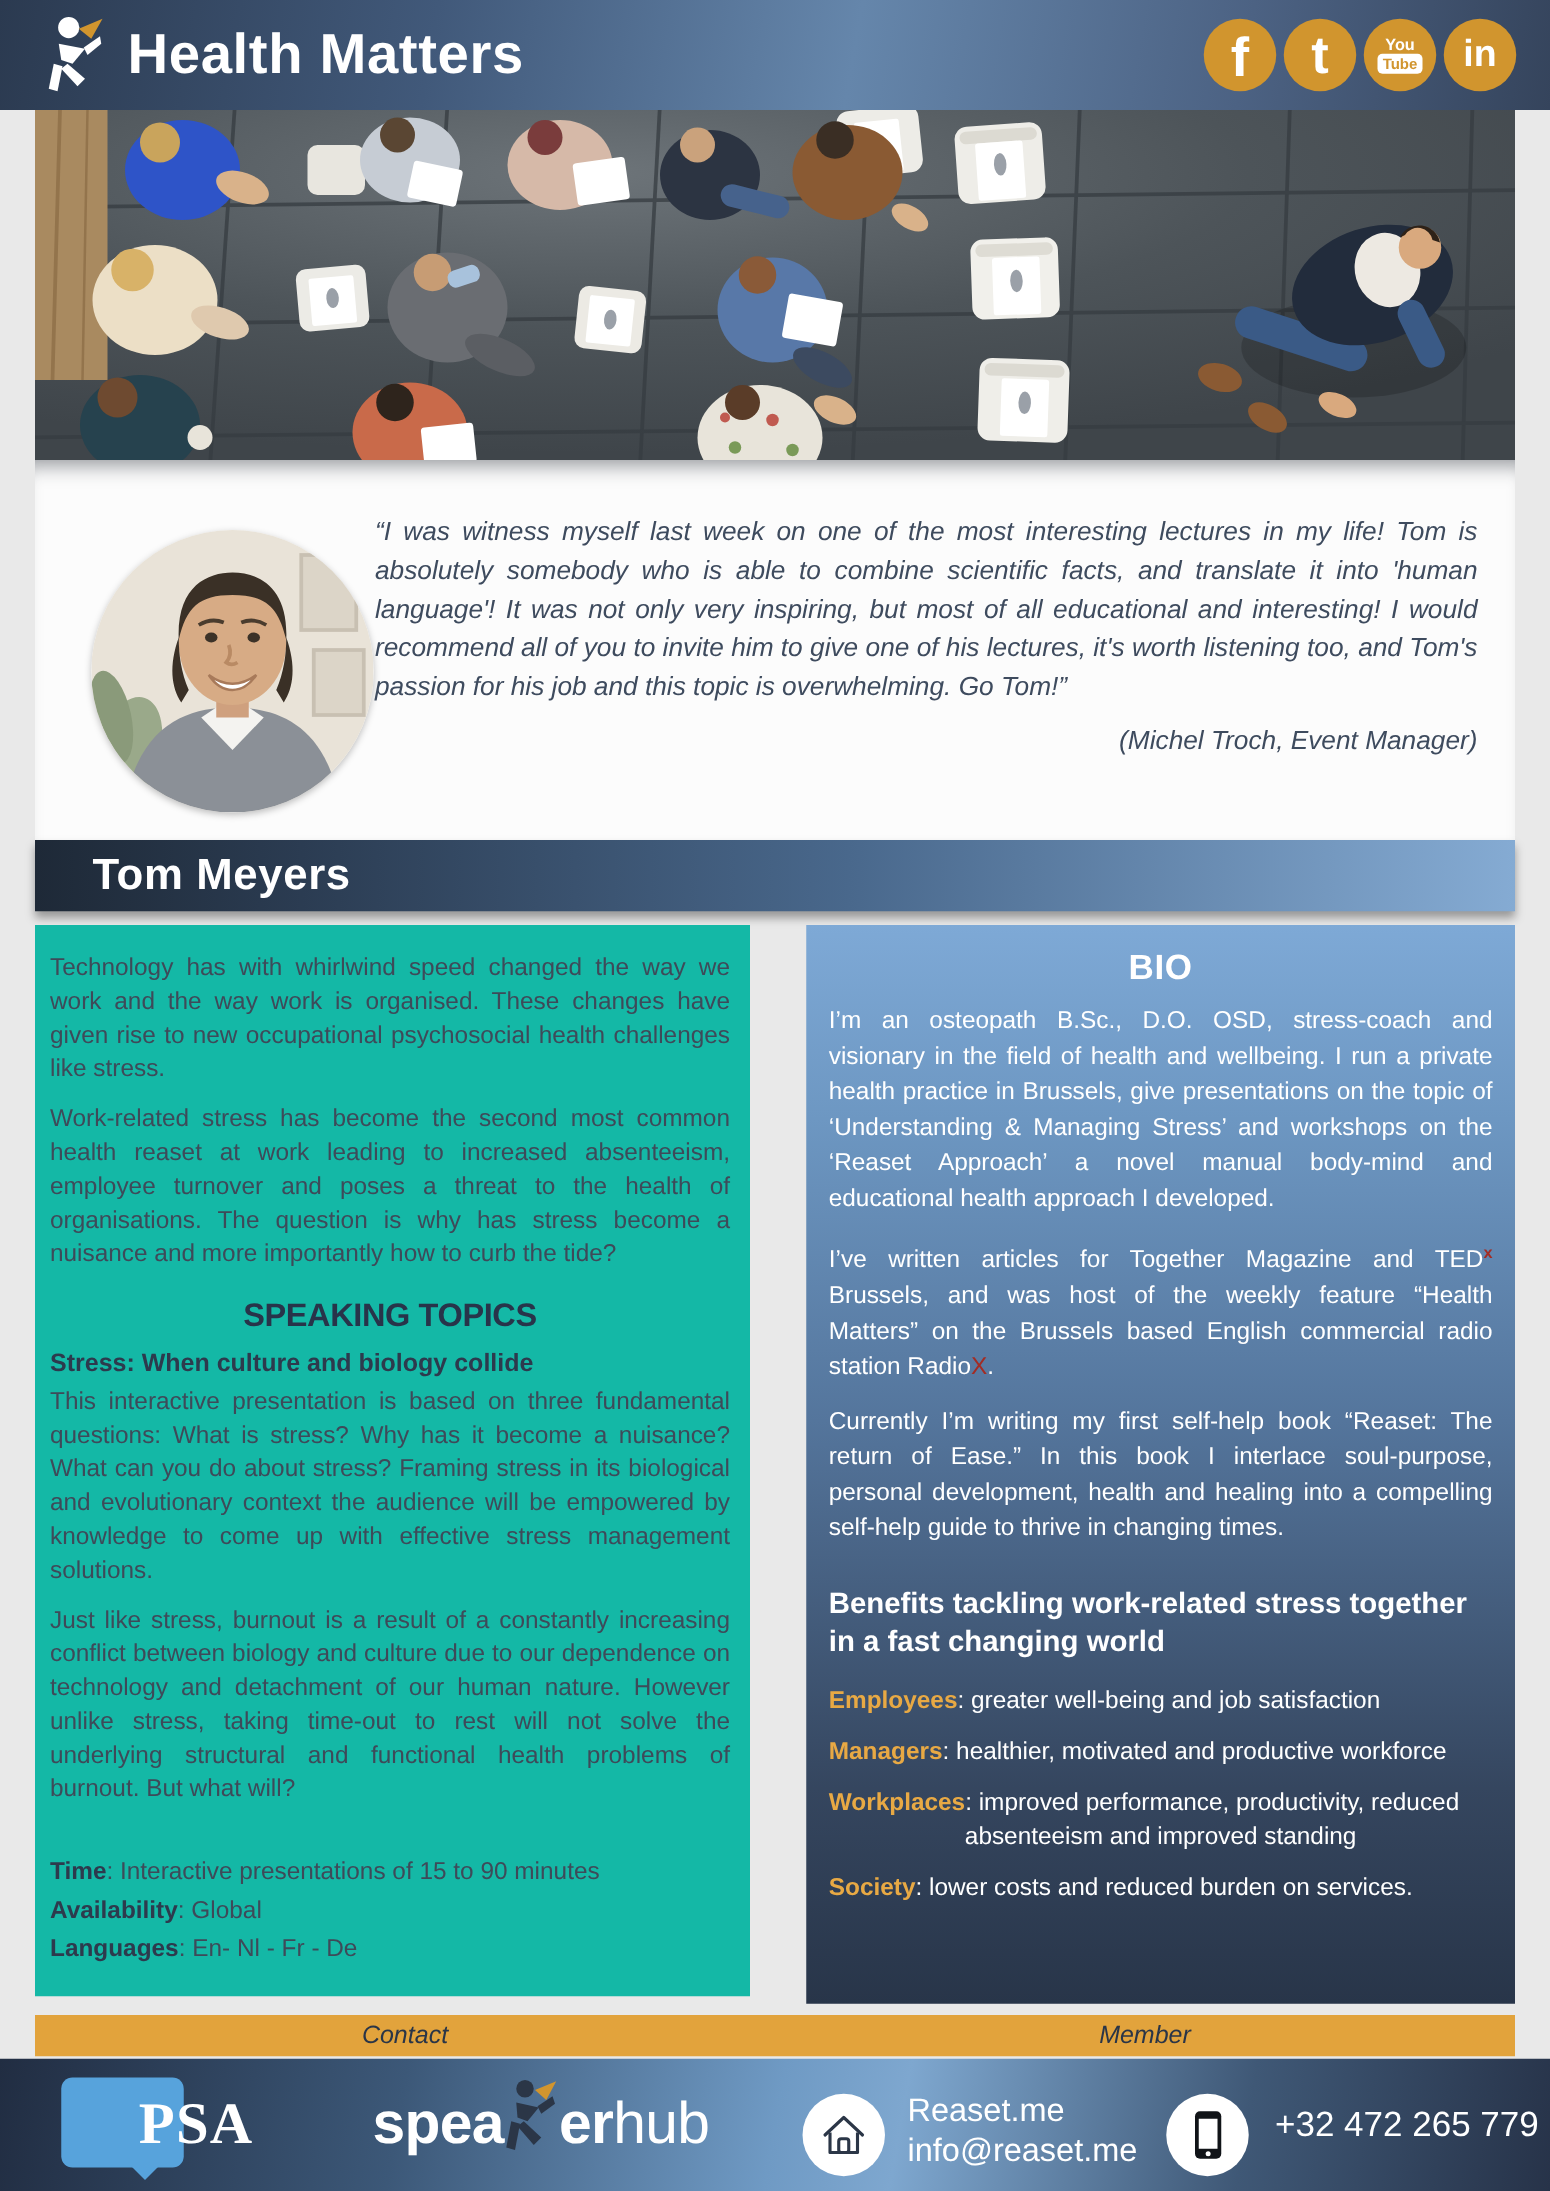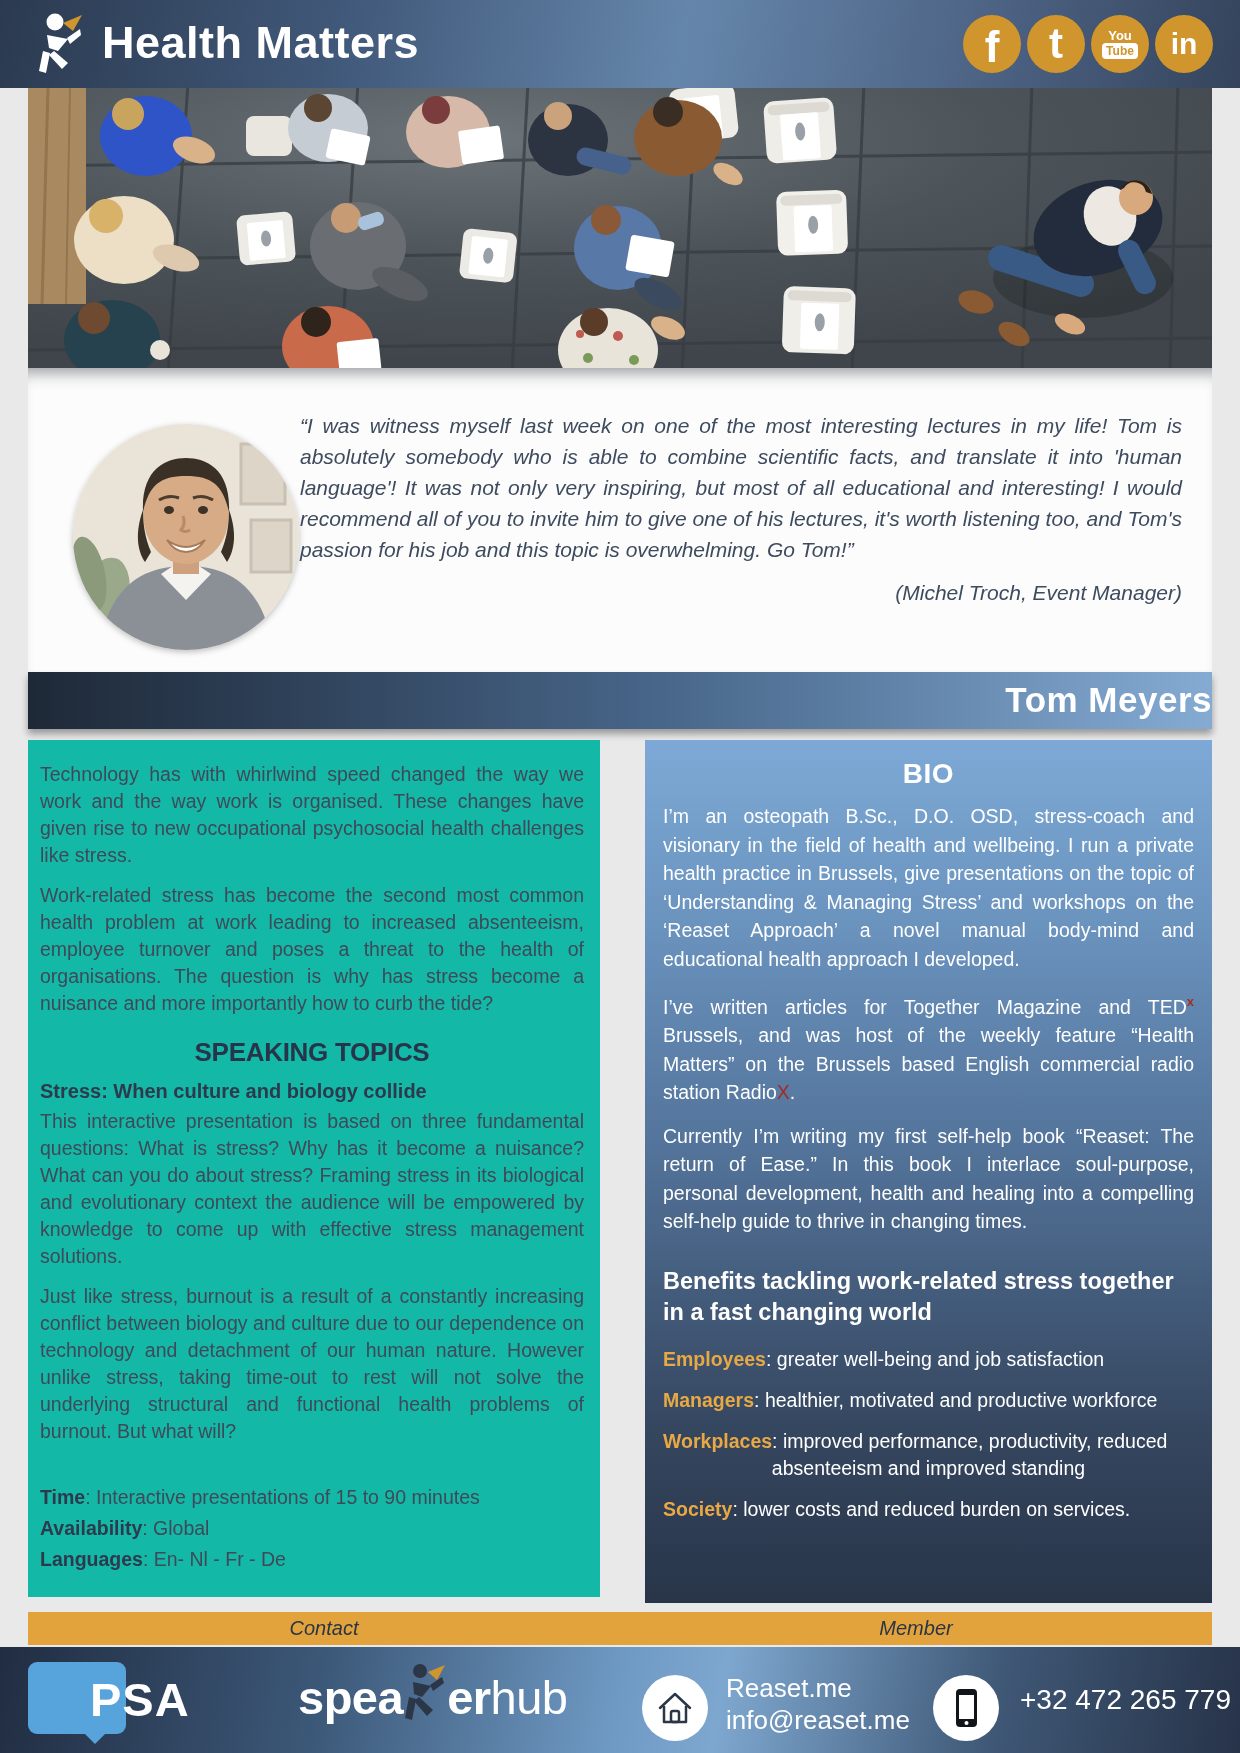--- a/index.html
+++ b/index.html
@@ -31,21 +31,21 @@
   .avatar{position:absolute;left:45px;top:56px;width:226px;height:226px;border-radius:50%;overflow:hidden;
     box-shadow:0 2px 6px rgba(0,0,0,.25);}
   .quote-wrap{position:absolute;left:272px;top:42px;right:30px;}
   .quote{margin:0;font-size:21px;line-height:31px;color:#3e4b5e;font-style:italic;text-align:justify;}
   .attribution{margin:16px 0 0 0;font-size:21px;color:#3e4b5e;font-style:italic;text-align:right;}
 
   
   .name-banner{position:absolute;left:28px;top:672px;width:1184px;height:57px;
     background:linear-gradient(90deg,#1e2937 0%,#2b3c52 18%,#49688c 55%,#85abd3 100%);
     box-shadow:0 5px 7px rgba(0,0,0,.35);}
-  .name-banner span{display:block;padding-left:46px;font-size:35px;font-weight:800;color:#fff;line-height:56px;letter-spacing:.5px;text-align:right;}
+  .name-banner span{display:block;padding-left:46px;font-size:35px;font-weight:800;color:#fff;line-height:56px;letter-spacing:.5px;}
 
   
   .left-col{position:absolute;left:28px;top:740px;width:572px;height:857px;background:#14b8a6;box-sizing:border-box;
     padding:21px 16px 0 12px;}
   .body-p{margin:0 0 13px 0;font-size:19.5px;line-height:27px;color:#3e4a59;text-align:justify;}
   .speaking-h{margin:20px 0 12px 0;font-size:26px;font-weight:900;color:#28344a;text-align:center;letter-spacing:-.3px;}
   .topic-title{margin:12px 0 5px 0;font-size:20px;font-weight:800;color:#2d3a4d;}
   .details{position:absolute;left:12px;right:16px;bottom:22px;}
   .detail{font-size:19.5px;line-height:31px;color:#3e4a59;}
   .detail .lbl{font-weight:800;color:#2d3a4d;}
@@ -62,21 +62,21 @@
   .benefit .lbl{color:#E8A944;font-weight:800;}
   .benefit-line2{text-align:center;}
 
   
   .member-bar{position:absolute;left:28px;top:1612px;width:1184px;height:33px;background:#E2A33C;display:flex;}
   .member-bar .half{flex:1;text-align:center;font-style:italic;font-size:20px;color:#2a3547;line-height:33px;}
 
   
   .footer{position:absolute;left:0;top:1647px;width:1240px;height:106px;
     background:linear-gradient(100deg,#212d42 0%,#3c5878 26%,#6f9ac4 50%,#7ea7cf 58%,#3f5876 80%,#273349 100%);}
-  .psa{position:absolute;left:28px;top:15px;width:230px;height:78px;}
+  .psa{position:absolute;left:49px;top:15px;width:230px;height:78px;font-family:Liberation Serif, serif;}
   .psa-bubble{position:absolute;left:0;top:0;width:98px;height:72px;background:#57a3dc;border-radius:9px;}
   .psa-bubble:after{content:"";position:absolute;left:56px;top:71px;width:0;height:0;
     border:11px solid transparent;border-top-color:#57a3dc;}
   .psa-text{position:absolute;left:62px;top:10px;font-size:47px;font-weight:800;color:#fff;letter-spacing:1px;}
   .shub{position:absolute;left:298px;top:20px;display:flex;align-items:center;}
   .sh-bold{font-size:47px;font-weight:800;color:#fff;letter-spacing:-.5px;}
   .sh-light{font-size:47px;font-weight:300;color:#fff;letter-spacing:-.5px;}
   .sh-fig{width:42px;height:60px;margin:0 1px;position:relative;top:-4px;}
   .f-circle{position:absolute;border-radius:50%;background:#ffffff;display:flex;align-items:center;justify-content:center;}
   .c-home{left:642px;top:28px;width:66px;height:66px;}
@@ -274,21 +274,21 @@
       <p class="attribution">(Michel Troch, Event Manager)</p>
     </div>
   </section>
 
   <div class="name-banner">
     <span>Tom Meyers</span>
   </div>
 
   <section class="left-col">
     <p class="body-p">Technology has with whirlwind speed changed the way we work and the way work is organised. These changes have given rise to new occupational psychosocial health challenges like stress.</p>
-    <p class="body-p">Work-related stress has become the second most common health problem at work leading to increased absenteeism, employee turnover and poses a threat to the health of organisations. The question is why has stress become a nuisance and more importantly how to curb the tide?</p>
+    <p class="body-p">Work-related stress has become the second most common health reaset at work leading to increased absenteeism, employee turnover and poses a threat to the health of organisations. The question is why has stress become a nuisance and more importantly how to curb the tide?</p>
     <h2 class="speaking-h">SPEAKING TOPICS</h2>
     <h3 class="topic-title">Stress: When culture and biology collide</h3>
     <p class="body-p">This interactive presentation is based on three fundamental questions: What is stress? Why has it become a nuisance? What can you do about stress? Framing stress in its biological and evolutionary context the audience will be empowered by knowledge to come up with effective stress management solutions.</p>
     <p class="body-p">Just like stress, burnout is a result of a constantly increasing conflict between biology and culture due to our dependence on technology and detachment of our human nature. However unlike stress, taking time-out to rest will not solve the underlying structural and functional health problems of burnout. But what will?</p>
     <div class="details">
       <div class="detail"><span class="lbl">Time</span><span>: Interactive presentations of 15 to 90 minutes</span></div>
       <div class="detail"><span class="lbl">Availability</span><span>: Global</span></div>
       <div class="detail"><span class="lbl">Languages</span><span>: En- Nl - Fr - De</span></div>
     </div>
   </section>

